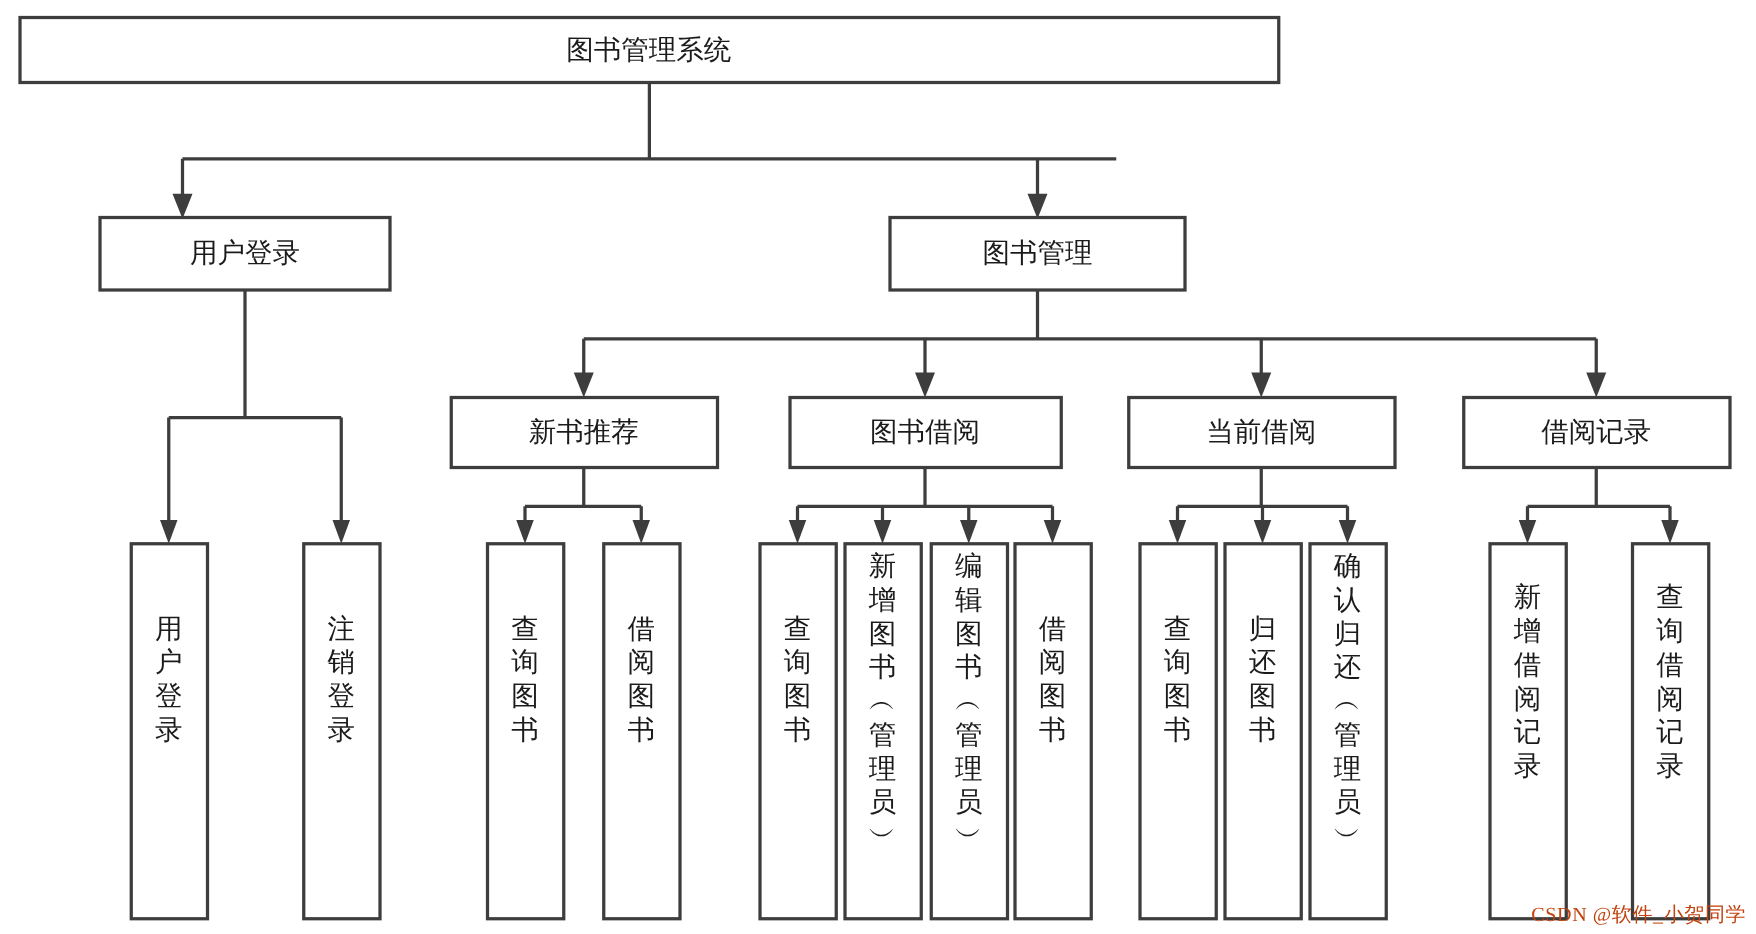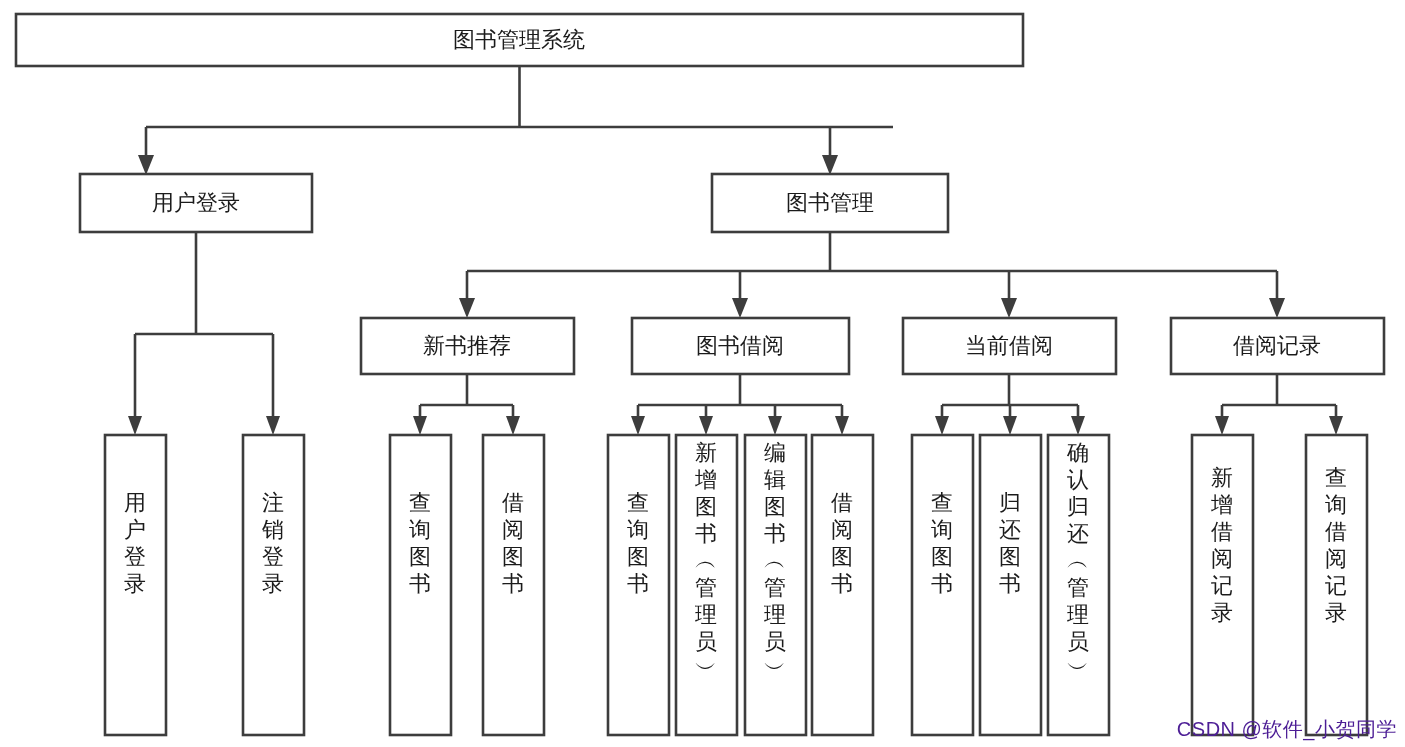--- a/index.html
+++ b/index.html
@@ -54,23 +54,23 @@
   .node-label-v {
     font-family: "Liberation Sans", "DejaVu Sans", sans-serif;
     font-size: 22px;
     fill: #1b1b1b;
     text-anchor: middle;
   }
   .watermark {
     position: absolute;
     right: 8px;
     bottom: 4px;
-    font-family: Liberation Sans, sans-serif;
-    font-size: 20px;
-    color: #4c1d95;
+    font-family: Liberation Serif, serif;
+    font-size: 16px;
+    color: #c2410c;
     letter-spacing: 0.5px;
     white-space: nowrap;
     user-select: none;
   }
 </style>
 </head>
 <body>
 
 <div id="diagram-root">
 

